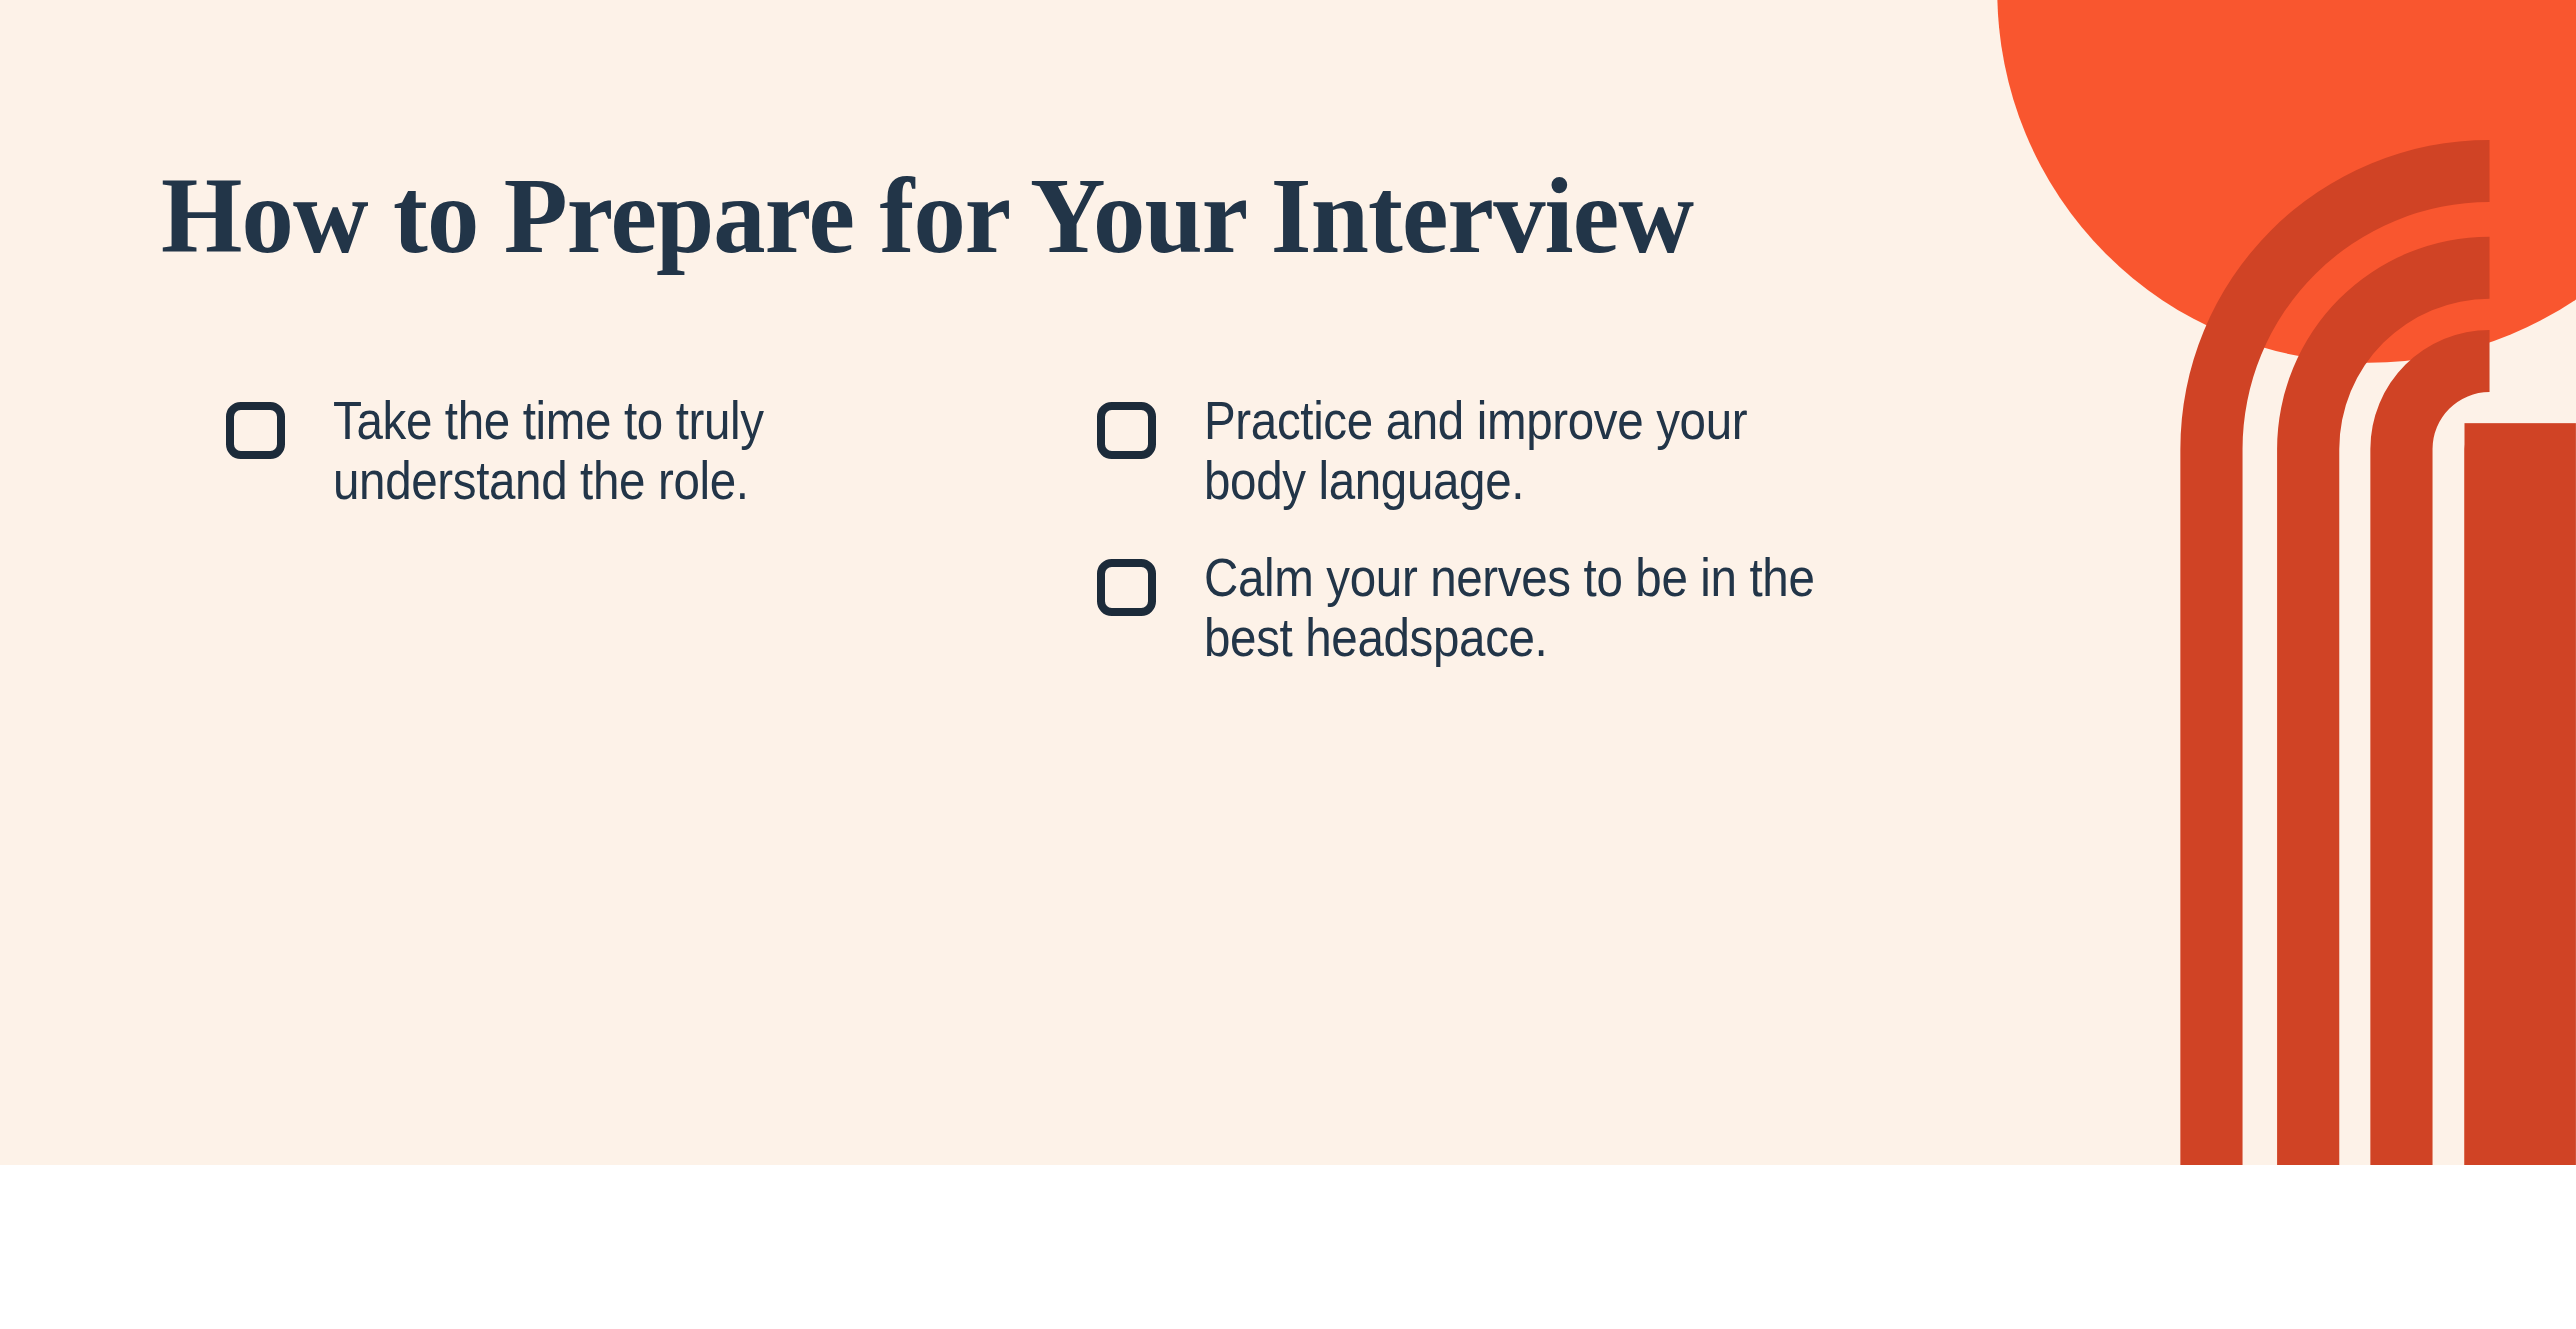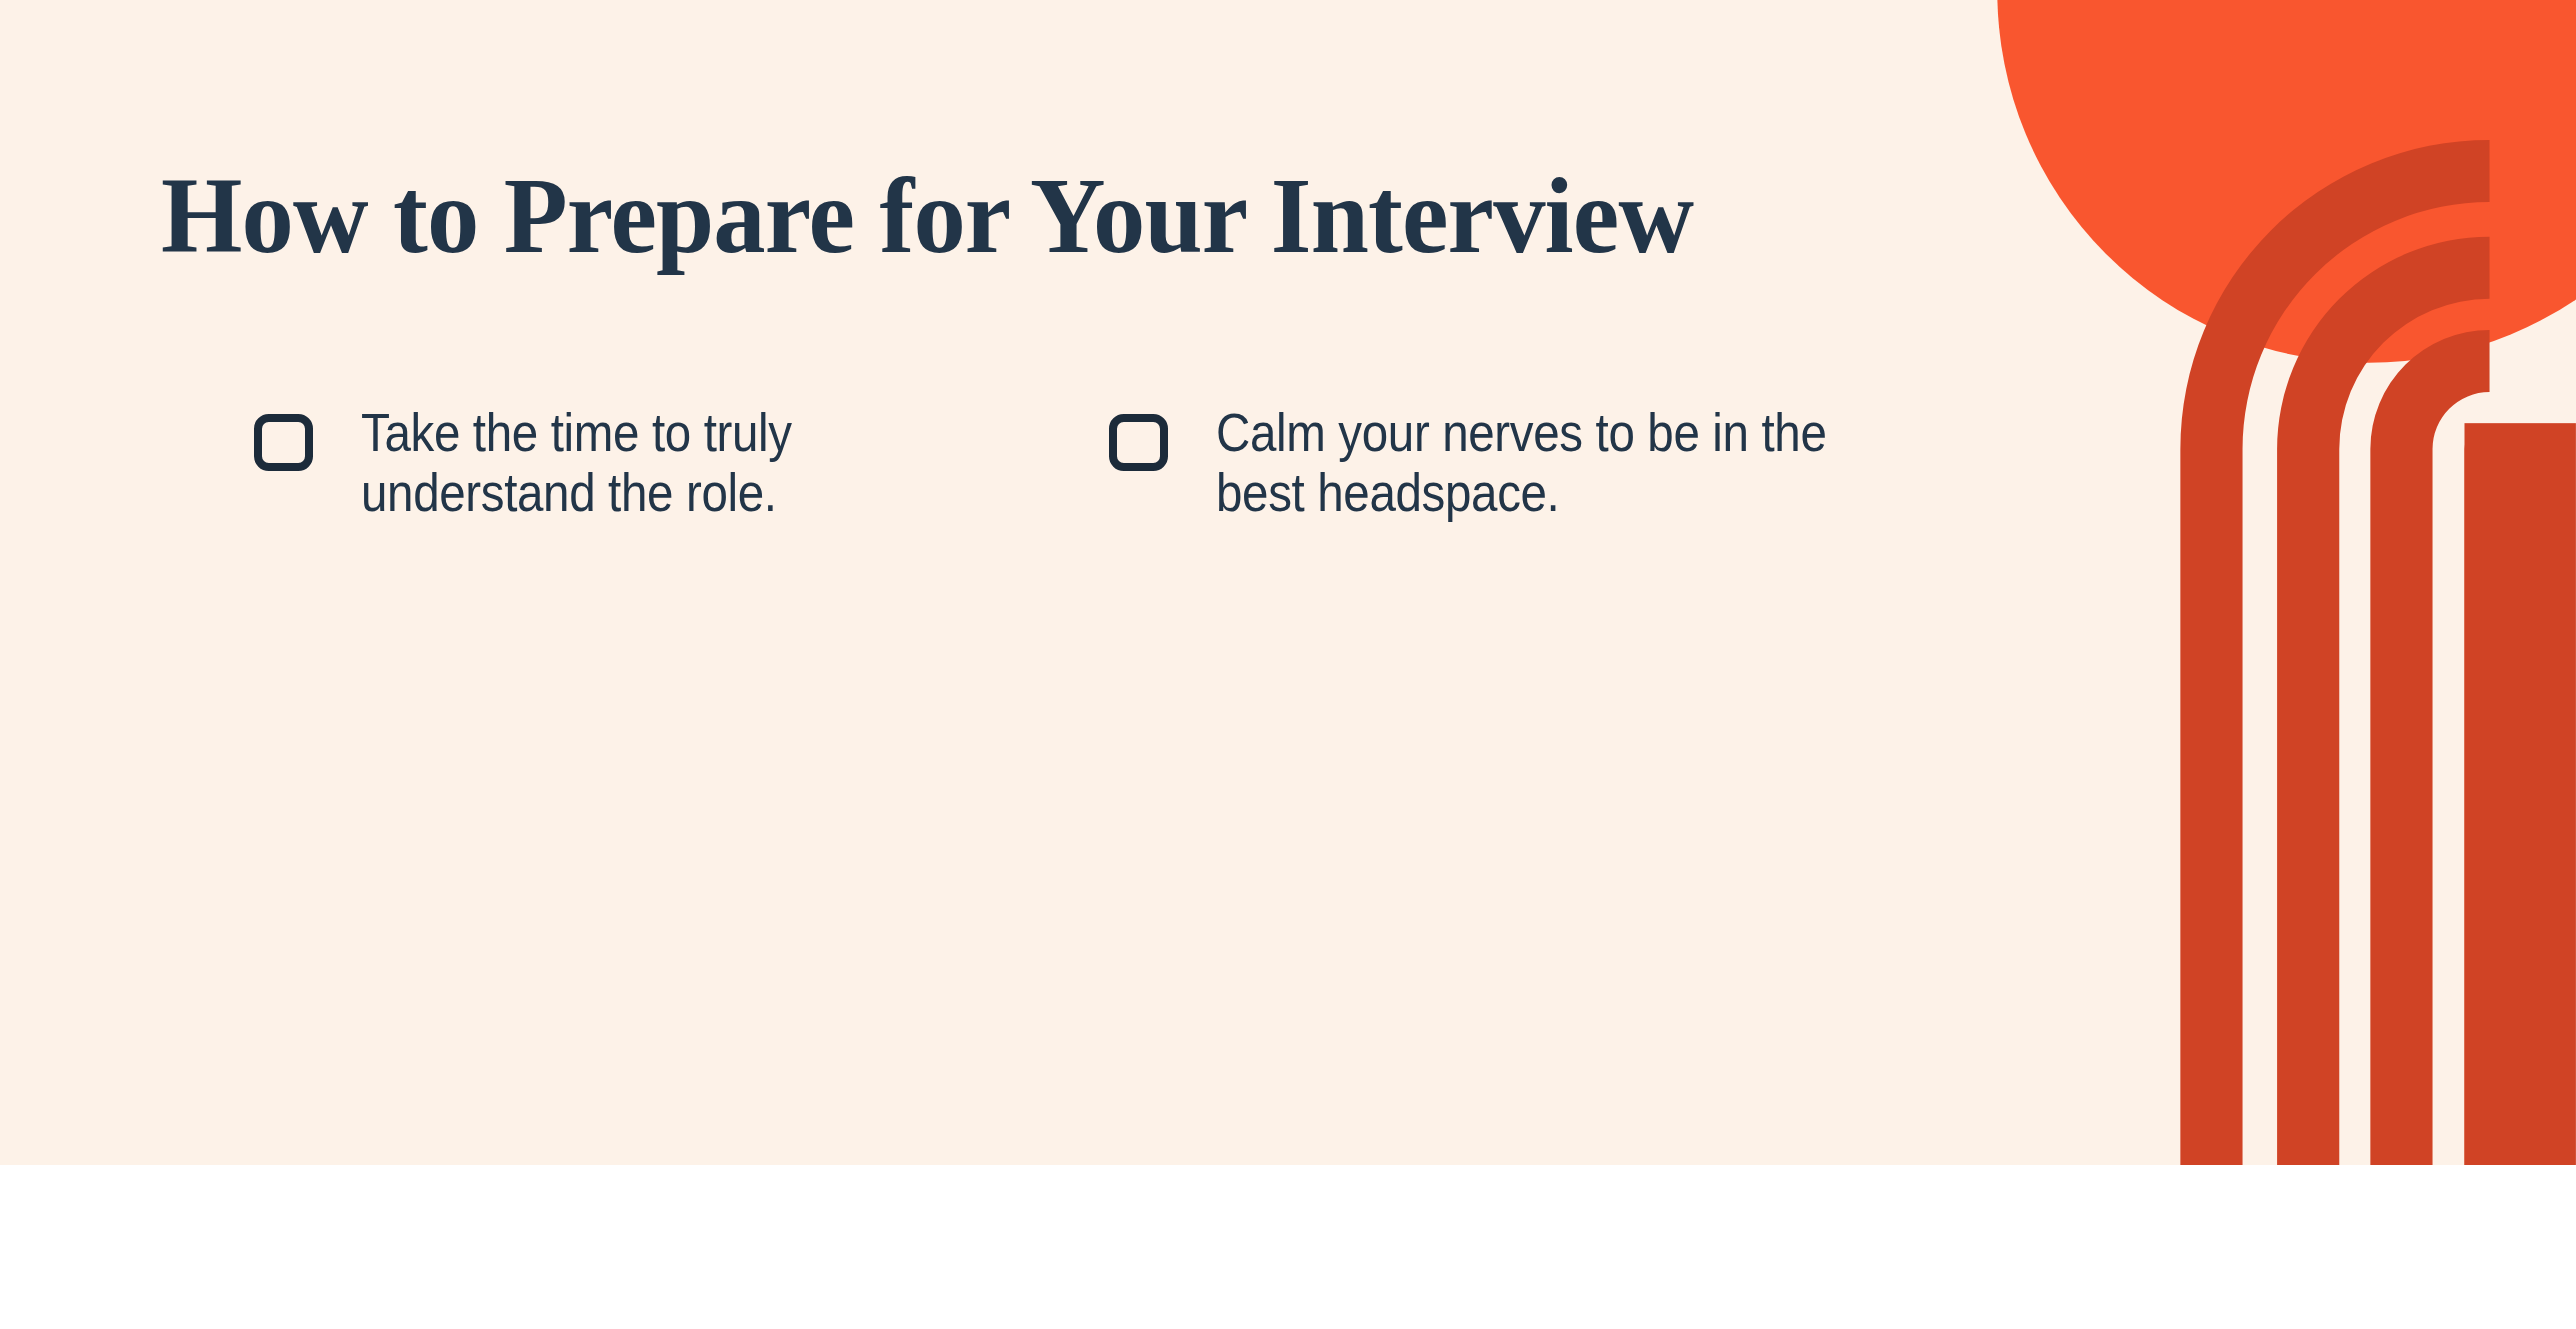--- a/index.html
+++ b/index.html
@@ -53,27 +53,26 @@
     color: #223548;
     white-space: nowrap;
     transform: scaleX(0.96);
     transform-origin: left top;
   }
 
   
   #checklist {
     position: absolute;
     left: 0;
-    top: 402px;
+    top: 390px;
     width: 1960px;
     display: grid;
     grid-template-columns: 855px 855px;
-    column-gap: 0px;
+    column-gap: 16px;
     padding-left: 226px;
-    margin-left: 28px;
   }
   .col { display: block; }
 
   .check-item {
     display: flex;
     align-items: flex-start;
     margin-bottom: 36px;
   }
   .check-item:last-child { margin-bottom: 0; }
 
@@ -151,20 +150,24 @@
           <span class="checkbox"></span>
           <span class="check-label">Take the time to truly understand the role.</span>
         </div>
 
 
 
       </div>
 
       <div class="col" id="col-right">
 
+        <div class="check-item">
+          <span class="checkbox"></span>
+          <span class="check-label">Practice and improve your body language.</span>
+        </div>
 
 
         <div class="check-item">
           <span class="checkbox"></span>
           <span class="check-label">Calm your nerves to be in the best headspace.</span>
         </div>
 
       </div>
 
     </div>

